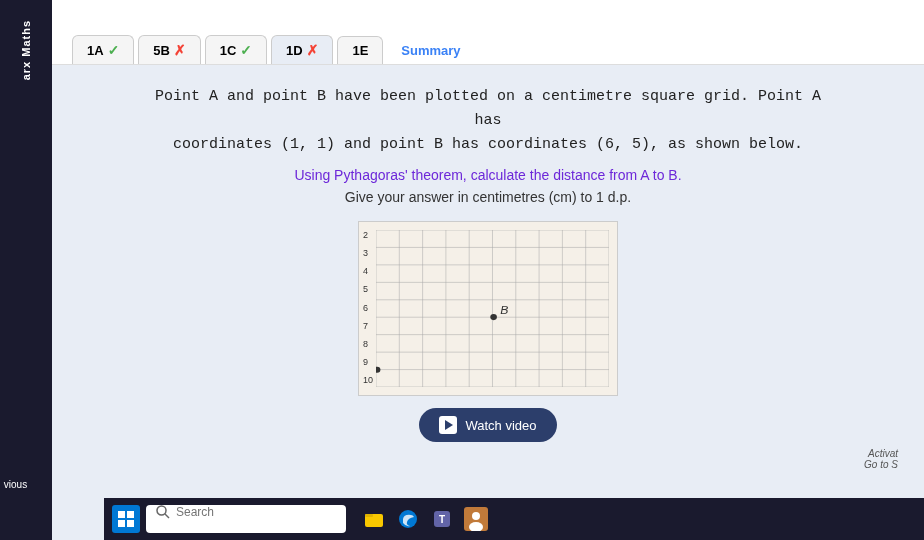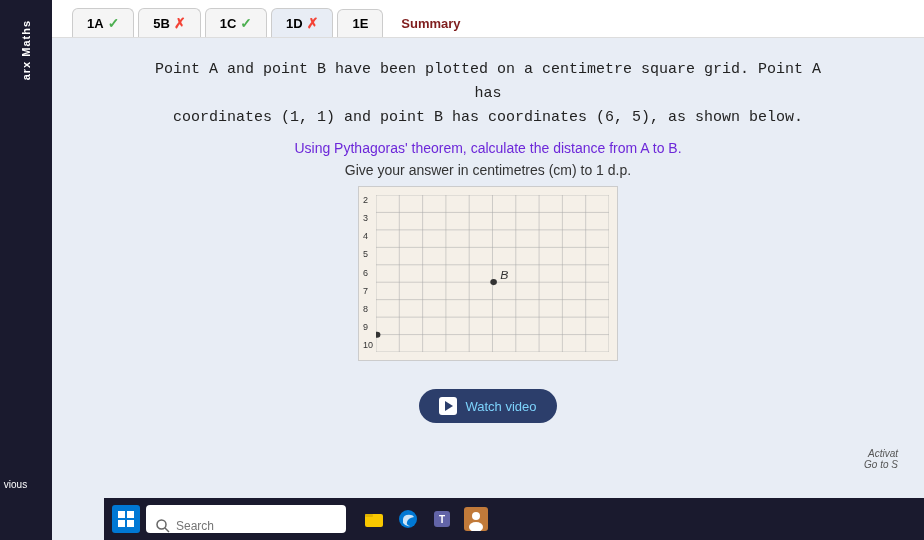--- a/index.html
+++ b/index.html
@@ -63,29 +63,30 @@
       border-radius: 6px 6px 0 0;
       font-size: 13px;
       font-weight: bold;
       cursor: pointer;
       border: 1px solid #ccc;
       border-bottom: none;
       background: #f5f5f5;
     }
     .tab.active {
       background: #e8edf5;
+      margin-top: 27px;
     }
     .tab-check { color: #4caf50; font-size: 14px; }
     .tab-cross { color: #f44336; font-size: 14px; }
     .tab-summary {
       padding: 6px 14px;
       font-size: 13px;
       font-weight: bold;
       cursor: pointer;
-      color: #7f1d1d;
+      color: #3b82f6;
       border-bottom: none;
     }
 
     
     .content {
       flex: 1;
       padding: 20px 40px;
       display: flex;
       flex-direction: column;
       align-items: center;
@@ -105,21 +106,21 @@
       text-align: center;
       font-size: 14px;
       color: #6d28d9;
       margin-bottom: 6px;
     }
 
     .sub-text2 {
       text-align: center;
       font-size: 14px;
       color: #333;
-      margin-bottom: 8px;
+      margin-bottom: 16px;
     }
 
     
     .chart-area {
       background: #f5f0e8;
       border: 1px solid #ccc;
       padding: 8px 8px 8px 0;
       position: relative;
       width: 260px;
       height: 175px;
@@ -146,28 +147,27 @@
     .grid-svg {
       flex: 1;
     }
 
     
     .watch-video-btn {
       display: flex;
       align-items: center;
       gap: 8px;
       background: #2c3e6b;
-      color: #7dd3fc;
+      color: #ffffff;
       border: none;
       border-radius: 20px;
       padding: 8px 20px;
       font-size: 13px;
       cursor: pointer;
       font-weight: 500;
-      margin-top: 16px;
     }
     .watch-video-btn .play-icon {
       width: 18px;
       height: 18px;
       background: #fff;
       border-radius: 3px;
       display: flex;
       align-items: center;
       justify-content: center;
     }
@@ -217,21 +217,21 @@
     }
     .taskbar-search {
       background: #fff;
       border: none;
       border-radius: 4px;
       height: 28px;
       width: 200px;
       padding: 0 10px;
       font-size: 12px;
       display: flex;
-      align-items: flex-end;
+      align-items: flex-start;
       gap: 6px;
       cursor: text;
     }
     .taskbar-search input {
       border: none;
       outline: none;
       font-size: 12px;
       width: 160px;
       background: transparent;
     }

